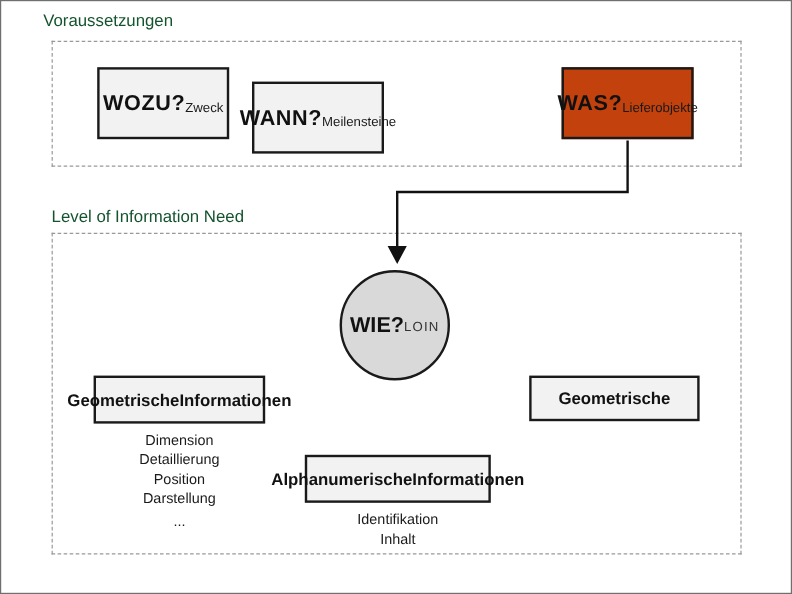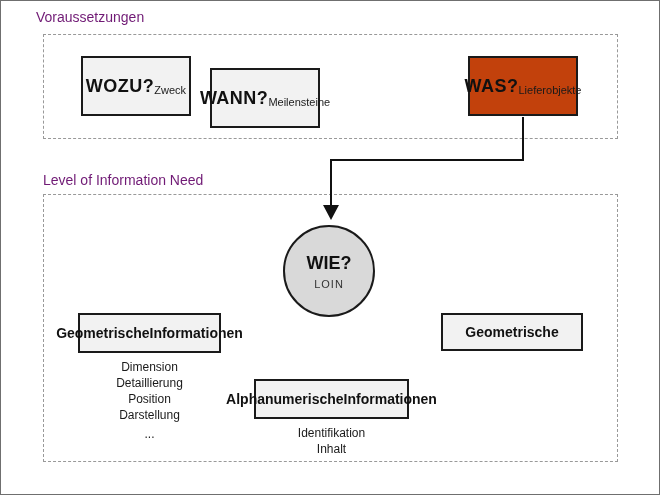--- a/index.html
+++ b/index.html
@@ -13,21 +13,21 @@
     width: 660px;
     height: 495px;
     box-sizing: border-box;
     border: 1px solid #6f6f6f;
     background: #ffffff;
     overflow: hidden;
   }
   .section-label {
     position: absolute;
     font-size: 14px;
-    color: #701a75;
+    color: #14532d;
     white-space: nowrap;
   }
   .dashed-region {
     position: absolute;
     box-sizing: border-box;
     border: 1px dashed #999999;
     background: transparent;
   }
   .qbox {
     position: absolute;
@@ -66,21 +66,21 @@
     position: absolute;
     left: 282px;
     top: 224px;
     width: 92px;
     height: 92px;
     box-sizing: border-box;
     border: 2px solid #1a1a1a;
     border-radius: 50%;
     background: #d9d9d9;
     display: flex;
-    flex-direction: column;
+    flex-direction: row;
     align-items: center;
     justify-content: center;
     text-align: left;
   }
   .wie-circle .question {
     font-size: 18px;
     font-weight: bold;
     color: #111111;
   }
   .wie-circle .sublabel {

